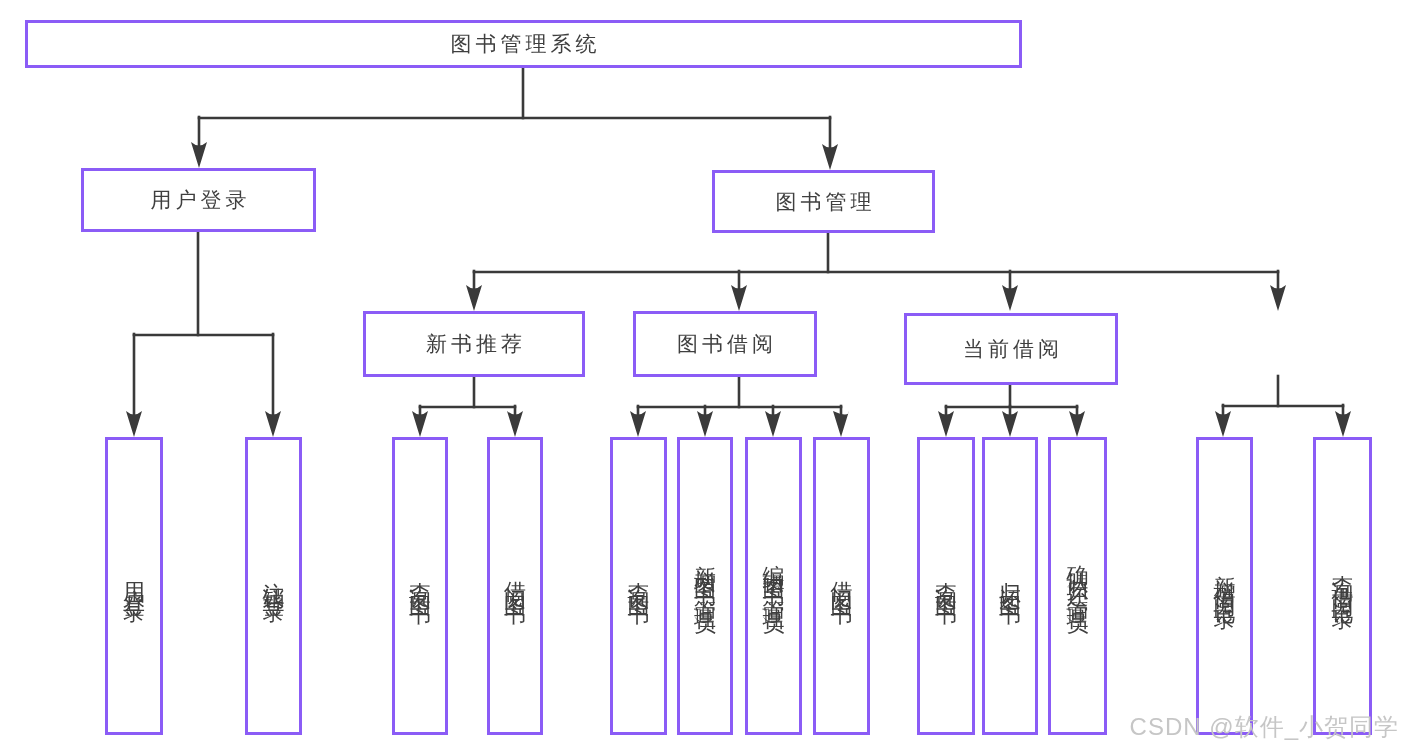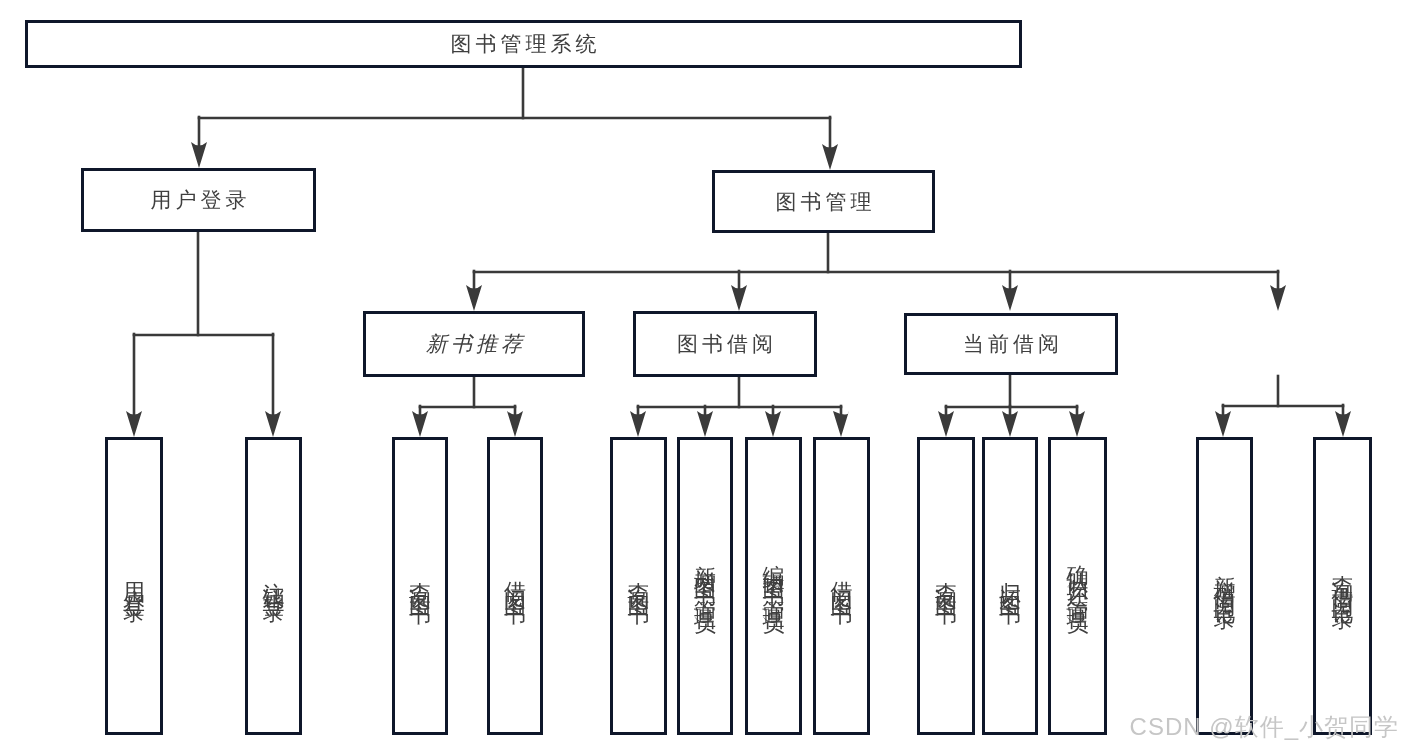--- a/index.html
+++ b/index.html
@@ -5,21 +5,21 @@
   html,body{margin:0;padding:0;}
   body{
     width:1405px;height:747px;position:relative;overflow:hidden;
     background:#ffffff;
     font-family:"Liberation Sans","DejaVu Sans",sans-serif;
   }
   #stage{position:absolute;left:0;top:0;width:1405px;height:747px;}
   #wires{position:absolute;left:0;top:0;z-index:1;}
   .box{
     position:absolute;box-sizing:border-box;z-index:2;
-    border:3px solid #0f172a;background:#ffffff;
+    border:3px solid #8b5cf6;background:#ffffff;
     display:flex;align-items:center;justify-content:center;
     color:#3f3f3f;
   }
   .h-box{font-size:21px;letter-spacing:4px;text-indent:4px;white-space:nowrap;}
   .v-box{
     writing-mode:vertical-lr;text-orientation:mixed;
     font-size:22px;letter-spacing:7px;
     padding-bottom:16px;
   }
   #watermark{
@@ -96,23 +96,23 @@
       <path d="M1223,437 L1215,411 Q1223,418 1231,411 Z"></path>
       <path d="M1343,437 L1335,411 Q1343,418 1351,411 Z"></path>
     </g>
   </svg>
 
   <div class="box h-box" style="left:25px;top:20px;width:997px;height:48px;">图书管理系统</div>
 
   <div class="box h-box" style="left:81px;top:168px;width:235px;height:64px;">用户登录</div>
   <div class="box h-box" style="left:712px;top:170px;width:223px;height:63px;text-align:right;">图书管理</div>
 
-  <div class="box h-box" style="left:363px;top:311px;width:222px;height:66px;font-style:italic;">新书推荐</div>
+  <div class="box h-box" style="left:363px;top:311px;width:222px;height:66px;">新书推荐</div>
   <div class="box h-box" style="left:633px;top:311px;width:184px;height:66px;">图书借阅</div>
-  <div class="box h-box" style="left:904px;top:313px;width:214px;height:62px;">当前借阅</div>
+  <div class="box h-box" style="left:904px;top:313px;width:214px;height:72px;">当前借阅</div>
 
   <div class="box v-box" style="left:105px;top:437px;width:58px;height:298px;">用户登录</div>
   <div class="box v-box" style="left:245px;top:437px;width:57px;height:298px;">注销登录</div>
 
   <div class="box v-box" style="left:392px;top:437px;width:56px;height:298px;">查询图书</div>
   <div class="box v-box" style="left:487px;top:437px;width:56px;height:298px;">借阅图书</div>
 
   <div class="box v-box" style="left:610px;top:437px;width:57px;height:298px;">查询图书</div>
   <div class="box v-box" style="left:677px;top:437px;width:56px;height:298px;">新增图书（管理员）</div>
   <div class="box v-box" style="left:745px;top:437px;width:57px;height:298px;">编辑图书（管理员）</div>

